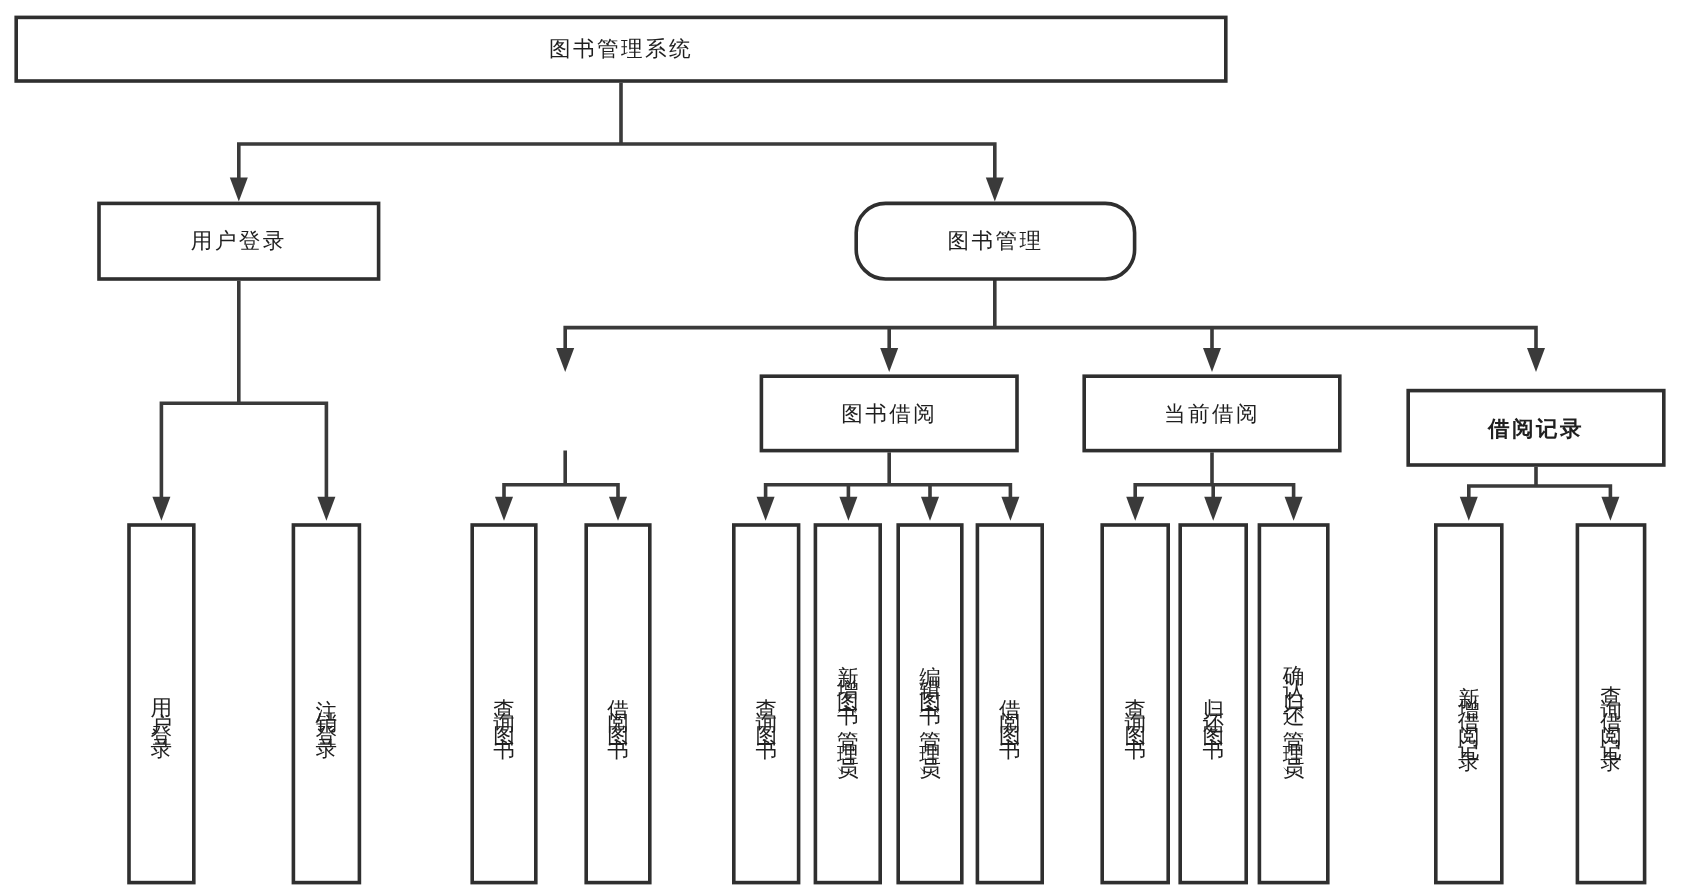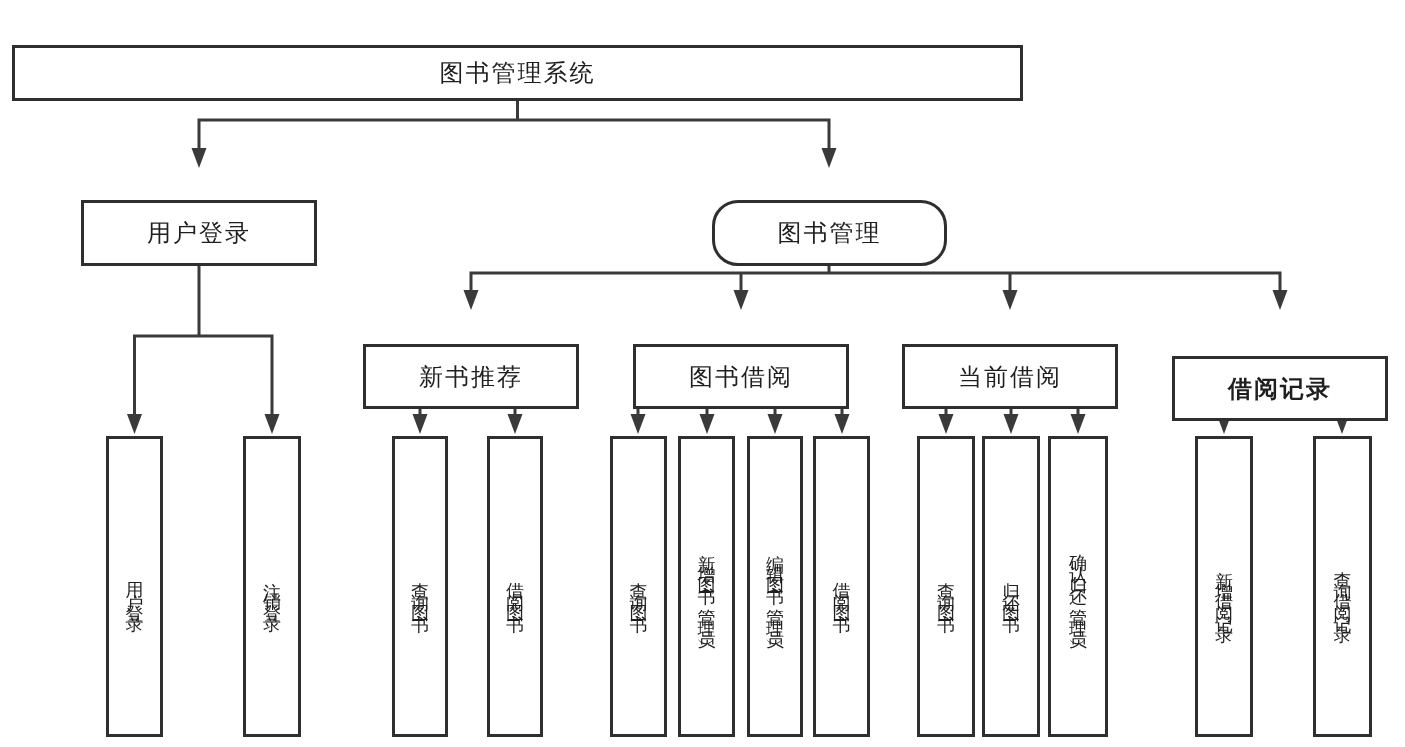--- a/index.html
+++ b/index.html
@@ -21,24 +21,23 @@
   .node {
     position: absolute;
     background: #ffffff;
     border: 3px solid #2f2f2f;
     display: flex;
     align-items: center;
     justify-content: center;
     text-align: center;
   }
   .hbox {
-    font-size: 24px;
+    font-size: 18px;
     letter-spacing: 2px;
     white-space: nowrap;
-    margin-top: 32px;
   }
   .vbox {
     writing-mode: vertical-rl;
     text-orientation: mixed;
     font-size: 18px;
     letter-spacing: 11px;
     line-height: 1;
     padding-top: 6px;
   }
   .vbox span { display: inline-block; }
@@ -95,23 +94,20 @@
     <span>图书管理系统</span>
   </div>
 
   <div class="node hbox" style="left:81px; top:168px; width:236px; height:66px;">
     <span>用户登录</span>
   </div>
   <div class="node hbox" style="left:712px; top:168px; width:235px; height:66px;border-radius:26px;">
     <span>图书管理</span>
   </div>
 
-  <div class="node hbox" style="left:363px; top:312px; width:216px; height:65px;">
-    <span>新书推荐</span>
-  </div>
   <div class="node hbox" style="left:633px; top:312px; width:216px; height:65px;">
     <span>图书借阅</span>
   </div>
   <div class="node hbox" style="left:902px; top:312px; width:216px; height:65px;">
     <span>当前借阅</span>
   </div>
   <div class="node hbox" style="left:1172px; top:324px; width:216px; height:65px;font-weight:bold;">
     <span>借阅记录</span>
   </div>
 

